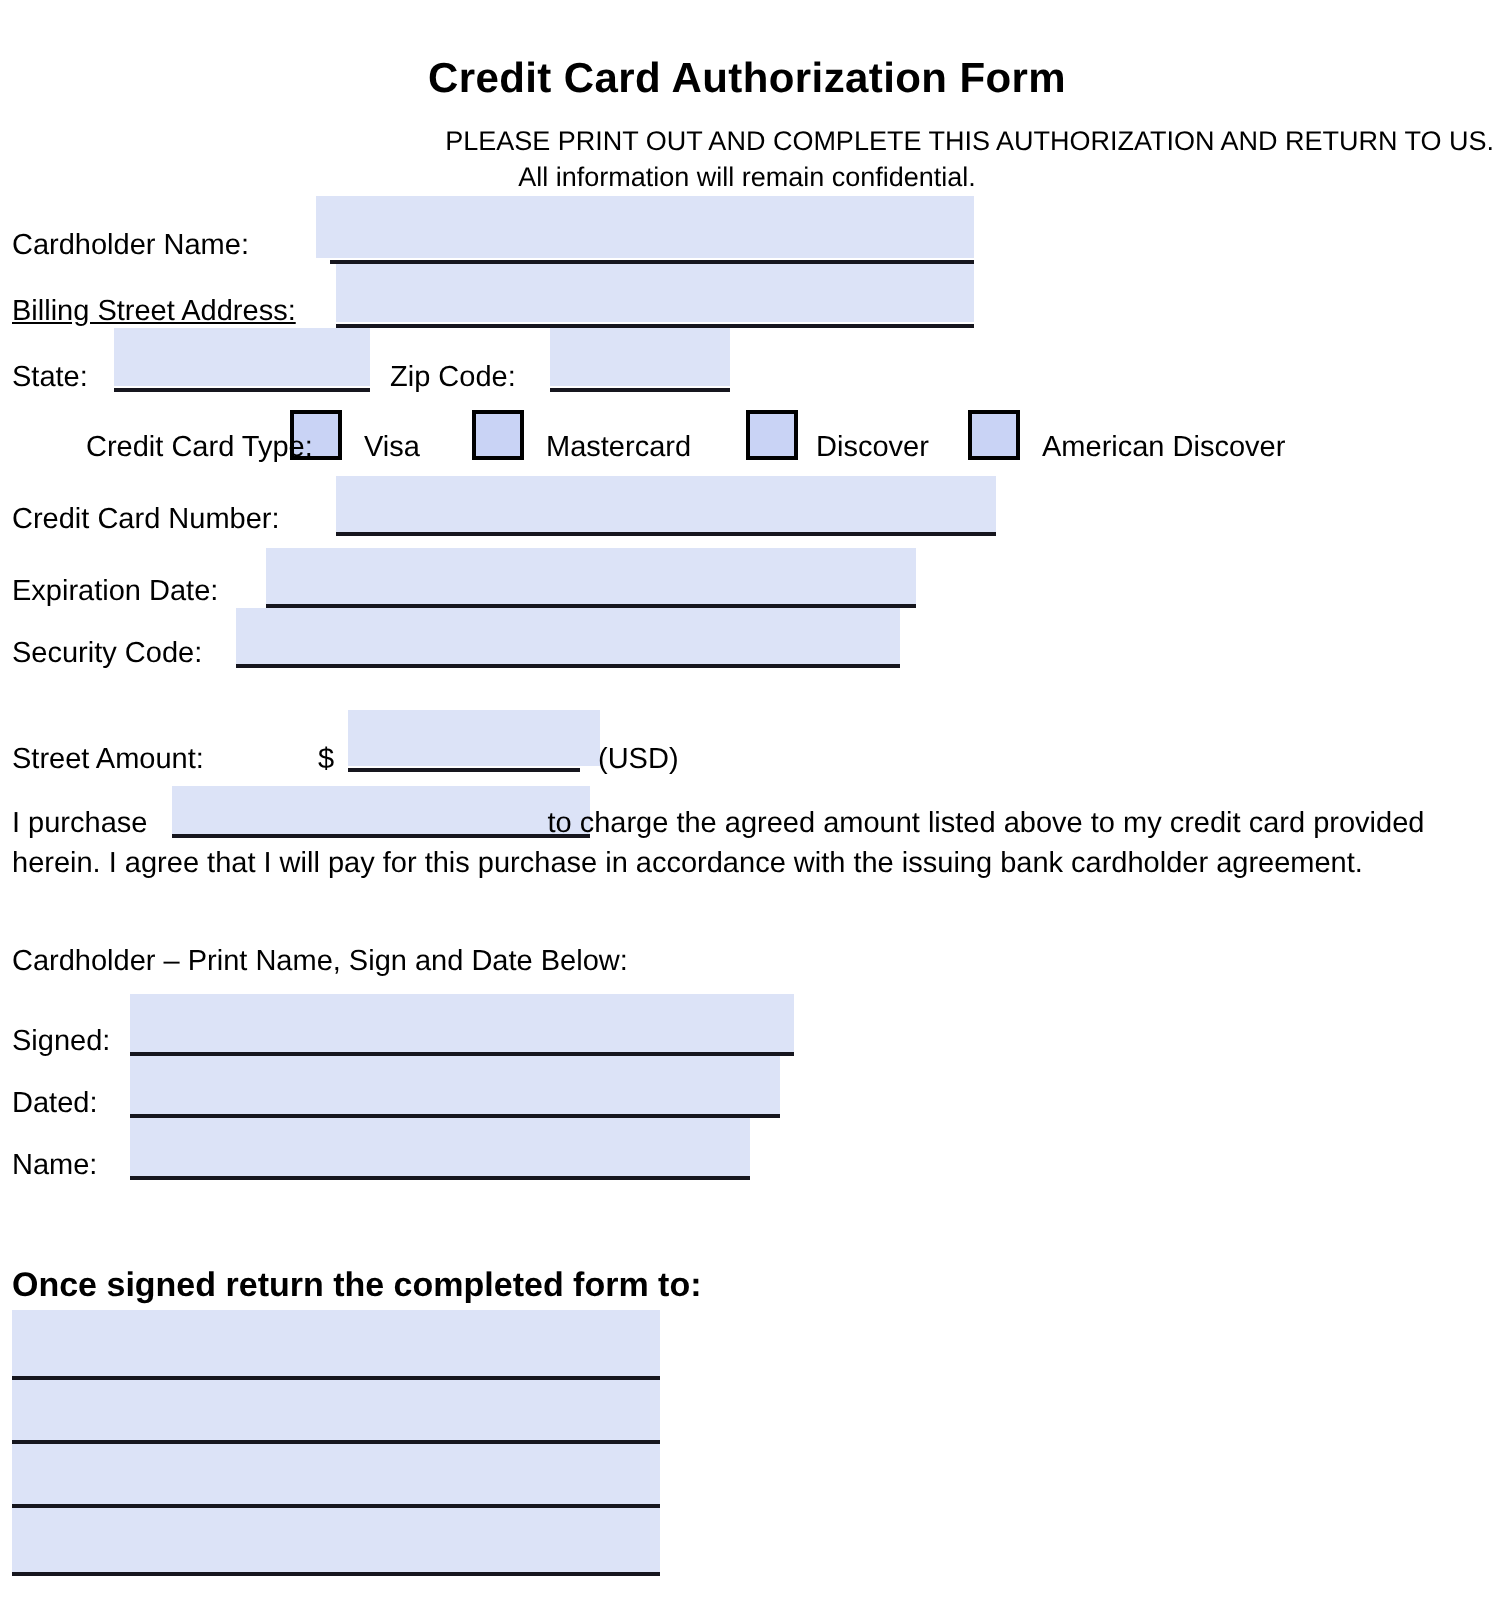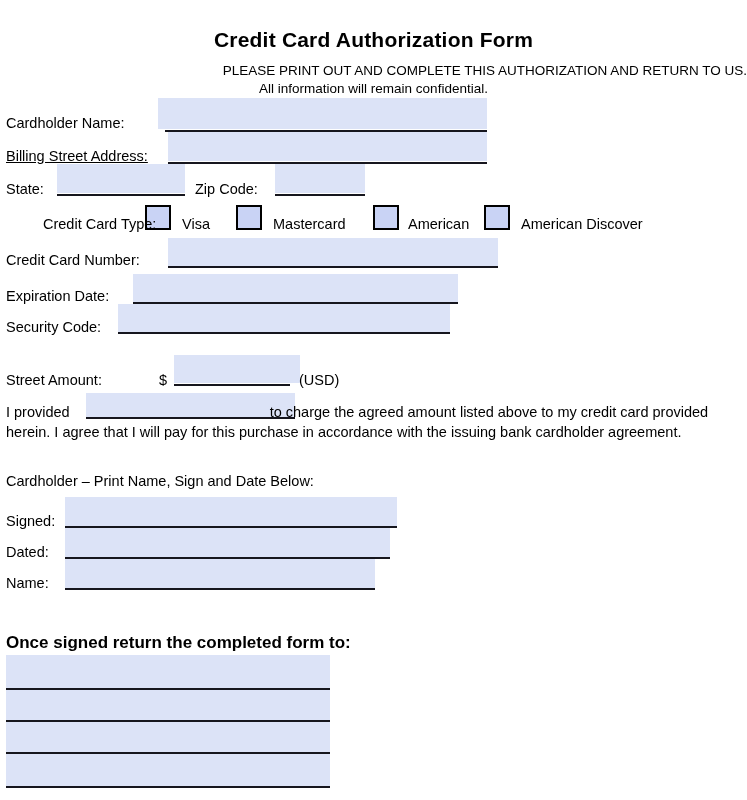--- a/index.html
+++ b/index.html
@@ -157,21 +157,21 @@
 
 <div class="tx label" style="top:217px;margin-left:37px;">Credit Card Type:</div>
 
 <div class="cbox" style="left:145px; top:205px;"></div>
 <div class="tx cb-label" style="left:182px; top:217px;">Visa</div>
 
 <div class="cbox" style="left:236px; top:205px;"></div>
 <div class="tx cb-label" style="left:273px; top:217px;">Mastercard</div>
 
 <div class="cbox" style="left:373px; top:205px;"></div>
-<div class="tx cb-label" style="left:408px; top:217px;">American</div>
+<div class="tx cb-label" style="left:408px; top:217px;">Discover</div>
 
 <div class="cbox" style="left:484px; top:205px;"></div>
 <div class="tx cb-label" style="left:521px; top:217px;">American Discover</div>
 
 <div class="tx label" style="top:253px;">Credit Card Number:</div>
 <div class="tx" style="left:175px; top:253px; width:315px; font-size:14.5px;"></div>
 <div class="rule" style="left:168px; top:266px; width:330px;"></div>
 
 <div class="tx label" style="top:289px;">Expiration Date:</div>
 <div class="tx" style="left:140px; top:289px; width:310px; font-size:14.5px;"></div>
@@ -181,21 +181,21 @@
 <div class="tx" style="left:125px; top:320px; width:318px; font-size:14.5px;"></div>
 <div class="rule" style="left:118px; top:332px; width:332px;"></div>
 
 <div class="tx label" style="top:373px;">Street Amount:</div>
 <div class="tx" style="left:159px; top:373px; font-size:14.5px;">$</div>
 <div class="tx" style="left:178px; top:373px; width:112px; font-size:14.5px;"></div>
 <div class="rule" style="left:174px; top:384px; width:116px;"></div>
 <div class="tx" style="left:299px; top:373px; font-size:14.5px;">(USD)</div>
 
 <div id="para">
-  <span>I provided</span><span class="gap"></span><span>to charge the agreed amount listed above to my credit card provided herein. I agree that I will pay for this purchase in accordance with the issuing bank cardholder agreement.</span>
+  <span>I purchase</span><span class="gap"></span><span>to charge the agreed amount listed above to my credit card provided herein. I agree that I will pay for this purchase in accordance with the issuing bank cardholder agreement.</span>
 </div>
 <div class="rule" style="left:86px; top:417px; width:209px;"></div>
 
 <div class="tx" id="cardholder-note">Cardholder – Print Name, Sign and Date Below:</div>
 
 <div class="tx label" style="top:514px;">Signed:</div>
 <div class="tx" style="left:70px; top:514px; width:322px; font-size:14.5px;"></div>
 <div class="rule" style="left:65px; top:526px; width:332px;"></div>
 
 <div class="tx label" style="top:545px;">Dated:</div>

